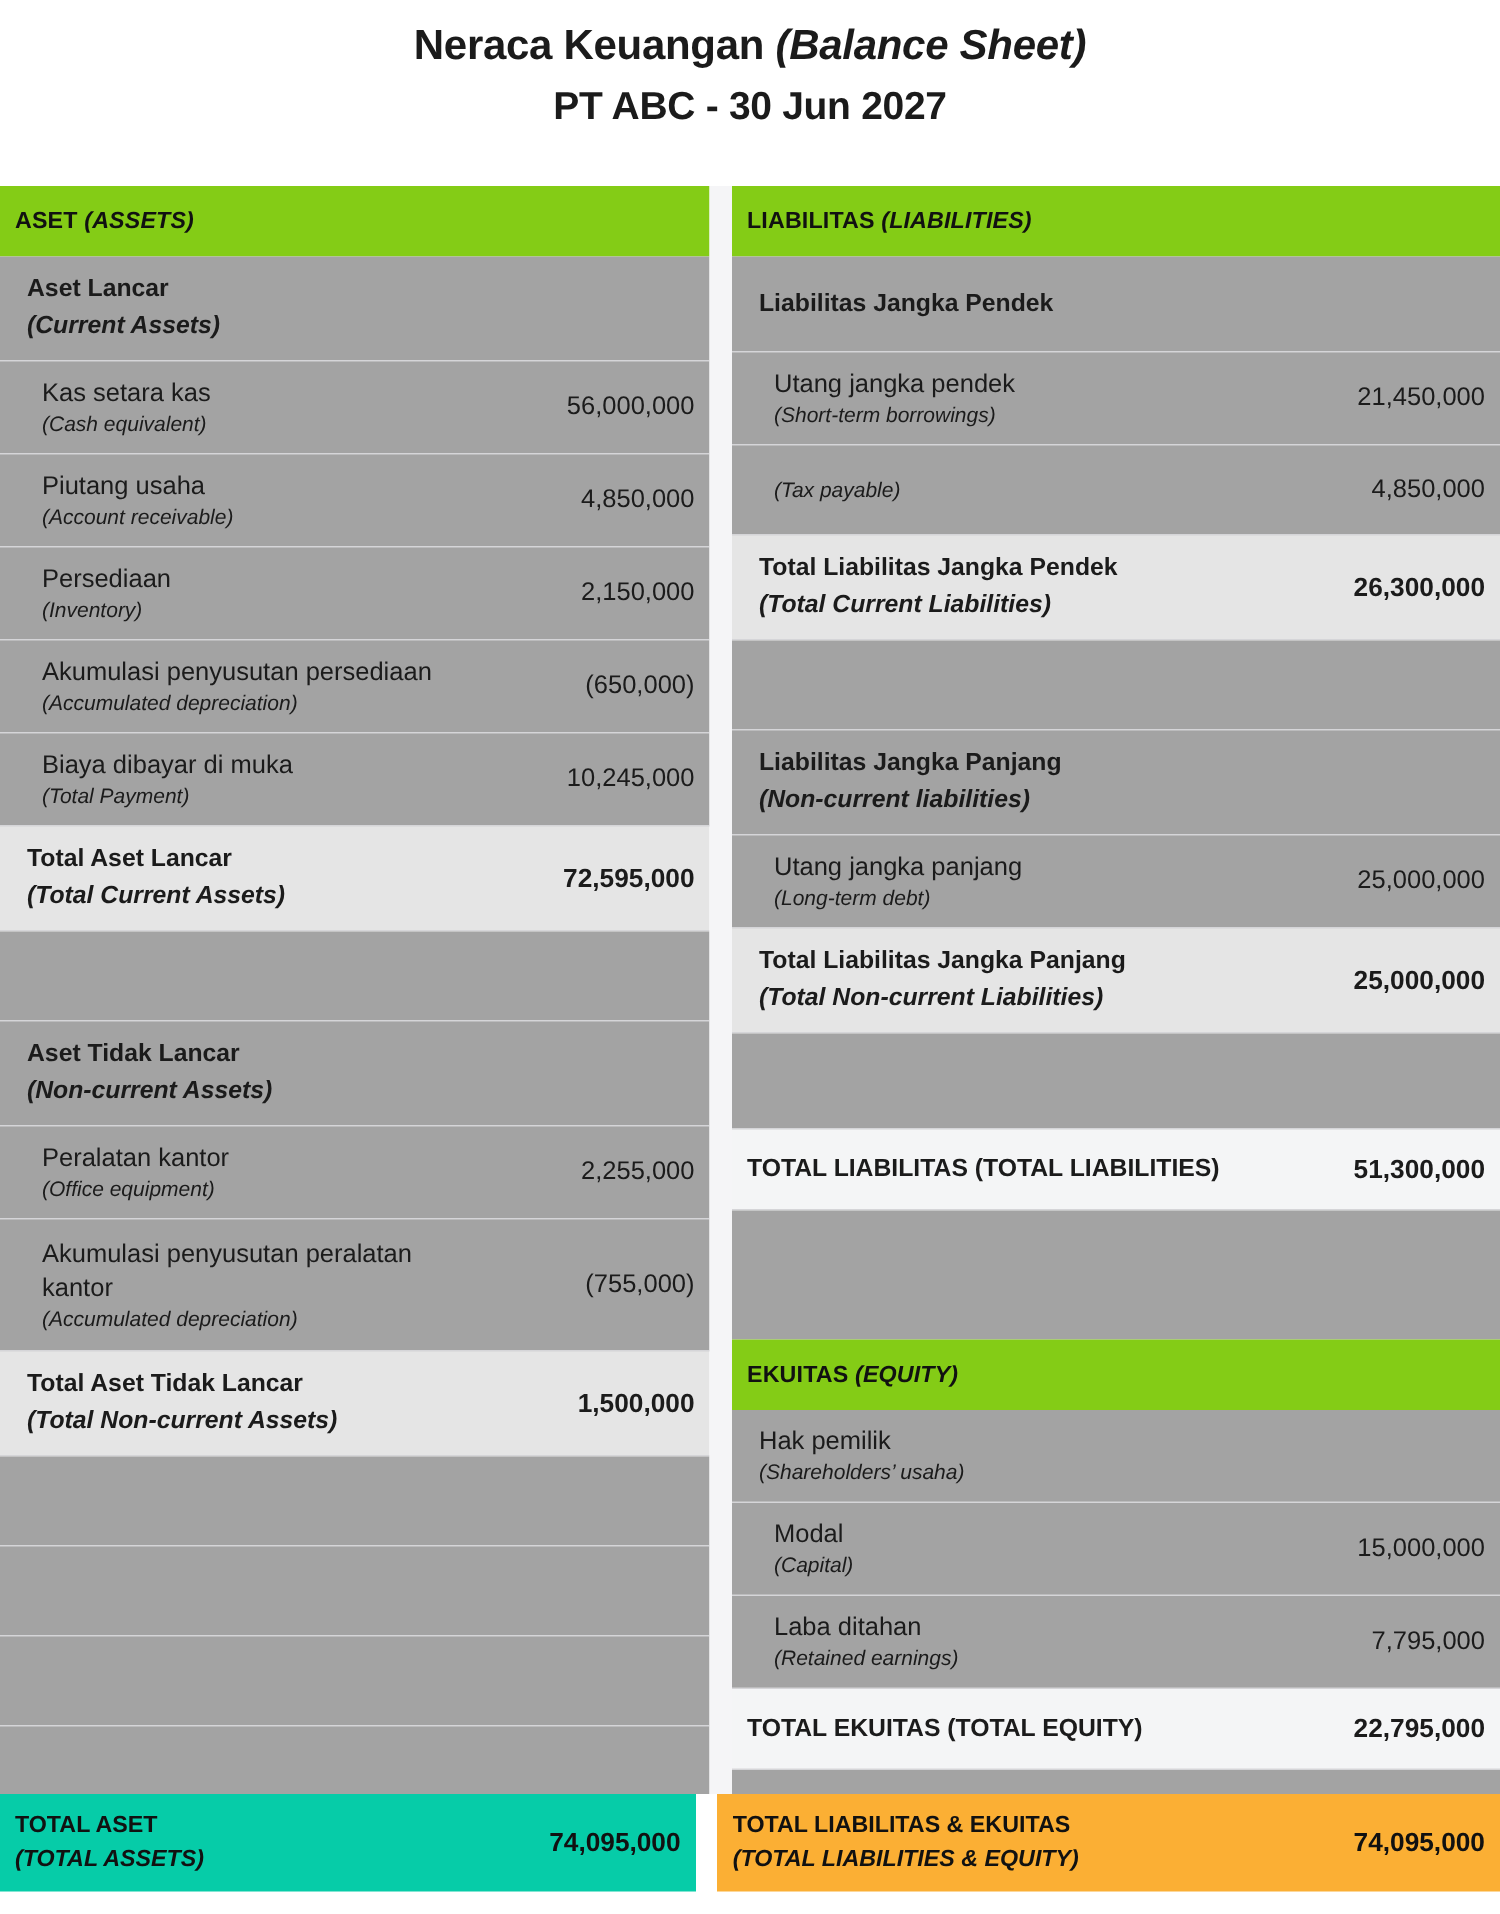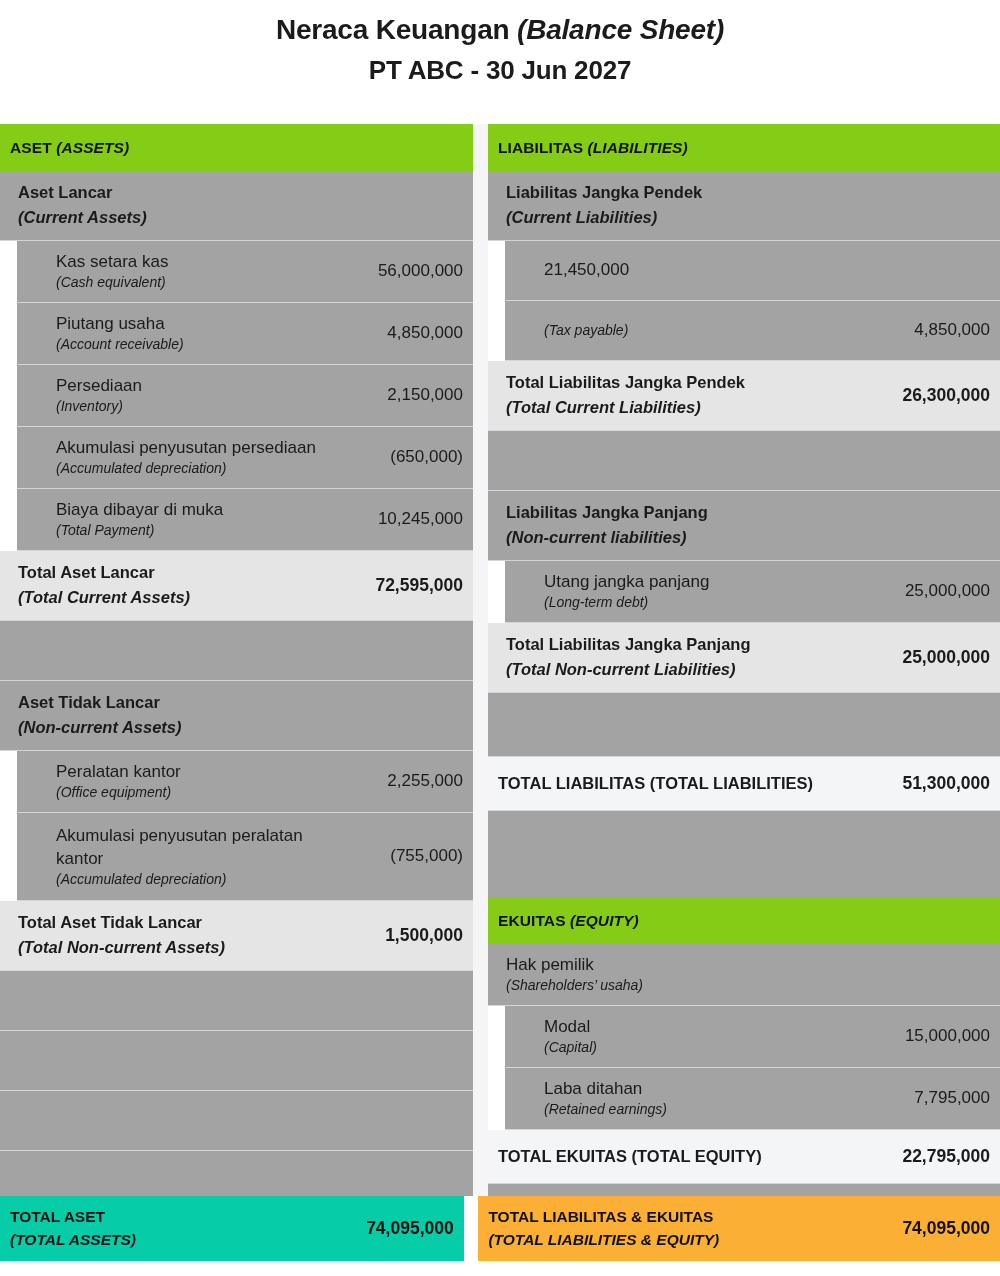--- a/index.html
+++ b/index.html
@@ -105,21 +105,21 @@
   .row.group .id-name,
   .row.group .en-name {
     font-weight: bold;
     font-size: 16.5px;
     line-height: 25px;
   }
   .row.group .en-name { font-size: 16.5px; font-style: italic; }
   .row.group { padding-left: 18px; min-height: 64px; }
 
   
-  .row.detail { padding-left: 39px; min-height: 60px; margin-left: 17px; }
+  .row.detail { padding-left: 28px; min-height: 60px; }
 
   
   .row.subtotal {
     background: #e5e5e5;
     padding-left: 18px;
     min-height: 62px;
     justify-content: center;
   }
   .row.subtotal .id-name,
   .row.subtotal .en-name {
@@ -324,26 +324,29 @@
 
       <div class="section-bar">
         <div class="bar-text">
           <span>LIABILITAS </span><span class="en">(LIABILITIES)</span>
         </div>
       </div>
 
       <div class="row group">
         <div class="label-wrap">
           <div class="id-name">Liabilitas Jangka Pendek</div>
-          <div class="en-name">(Current Liabilities)</div>
-        </div>
-        <div class="amount"></div>
-      </div>
-
-      <div class="row detail">
+        </div>
+        <div class="amount"></div>
+      </div>
+
+      <div class="row detail">
+        <div class="label-wrap">
+          <div class="id-name">Utang jangka pendek</div>
+          <div class="en-name">(Short-term borrowings)</div>
+        </div>
         <div class="amount">21,450,000</div>
       </div>
 
       <div class="row detail">
         <div class="label-wrap">
           <div class="en-name">(Tax payable)</div>
         </div>
         <div class="amount">4,850,000</div>
       </div>
 

